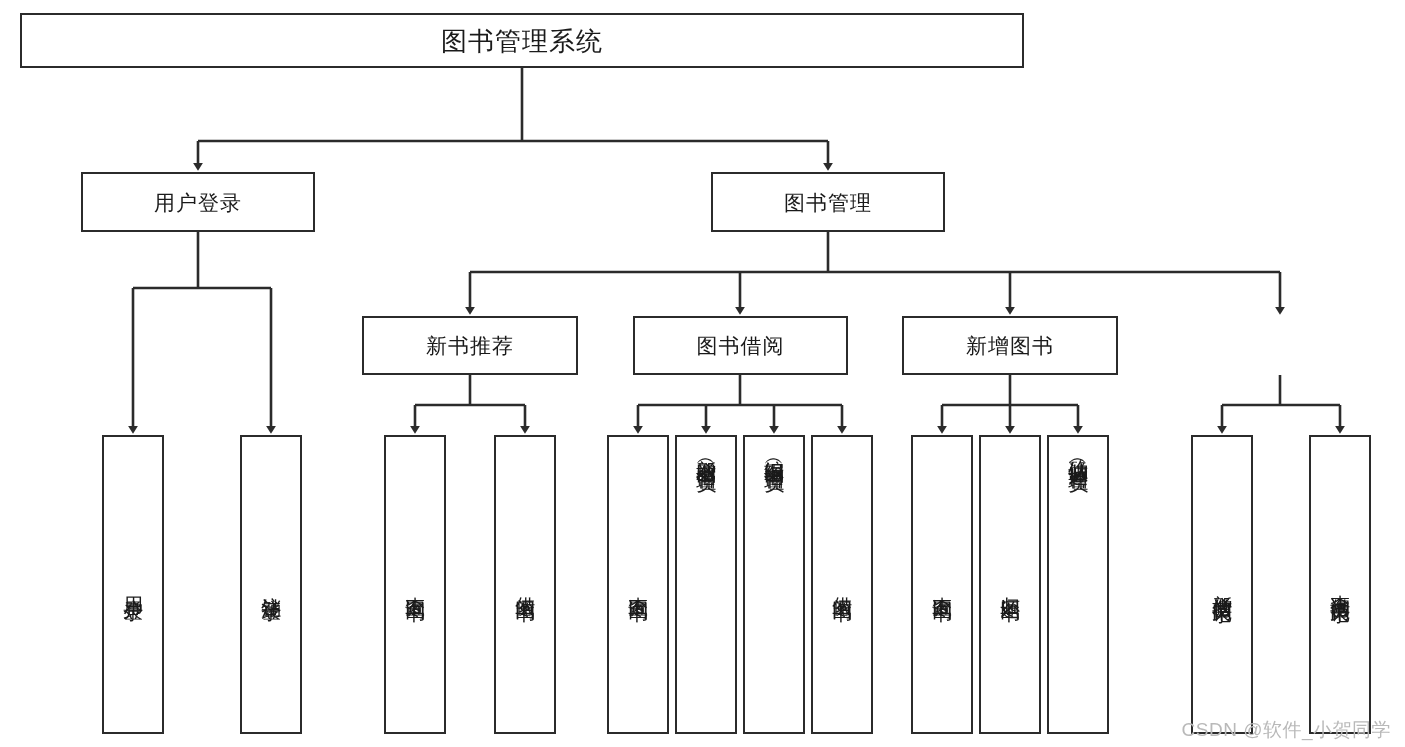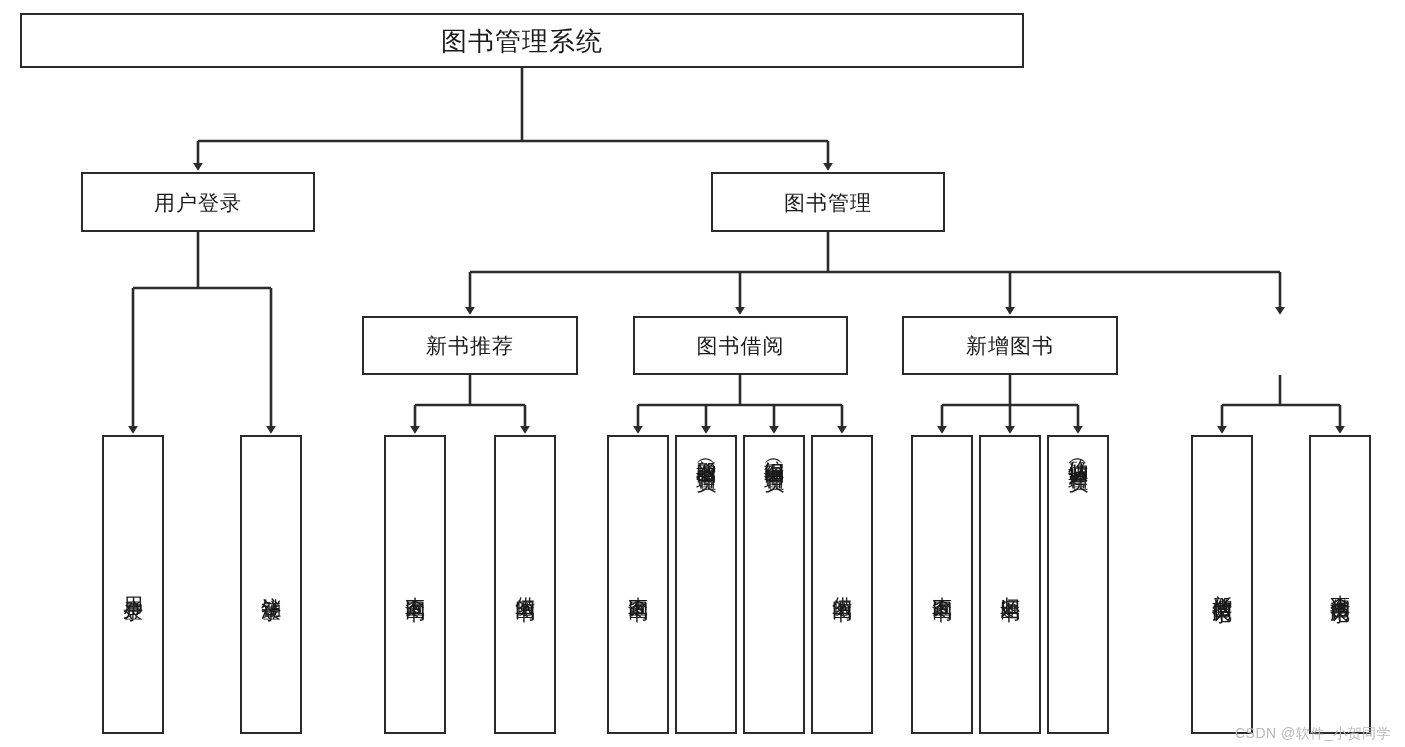--- a/index.html
+++ b/index.html
@@ -48,21 +48,21 @@
     letter-spacing:2px;
     white-space:nowrap;
     color:#1a1a1a;
   }
   
   .node.v.mid{align-items:center;padding-top:0;}
 
   #watermark{
     position:absolute;
     right:14px;bottom:4px;
-    font-size:14px;
+    font-size:19px;
     color:#b9b9b9;
     letter-spacing:.5px;
     z-index:3;
     white-space:nowrap;
   }
 </style>
 </head>
 <body>
 
 <div id="stage">

